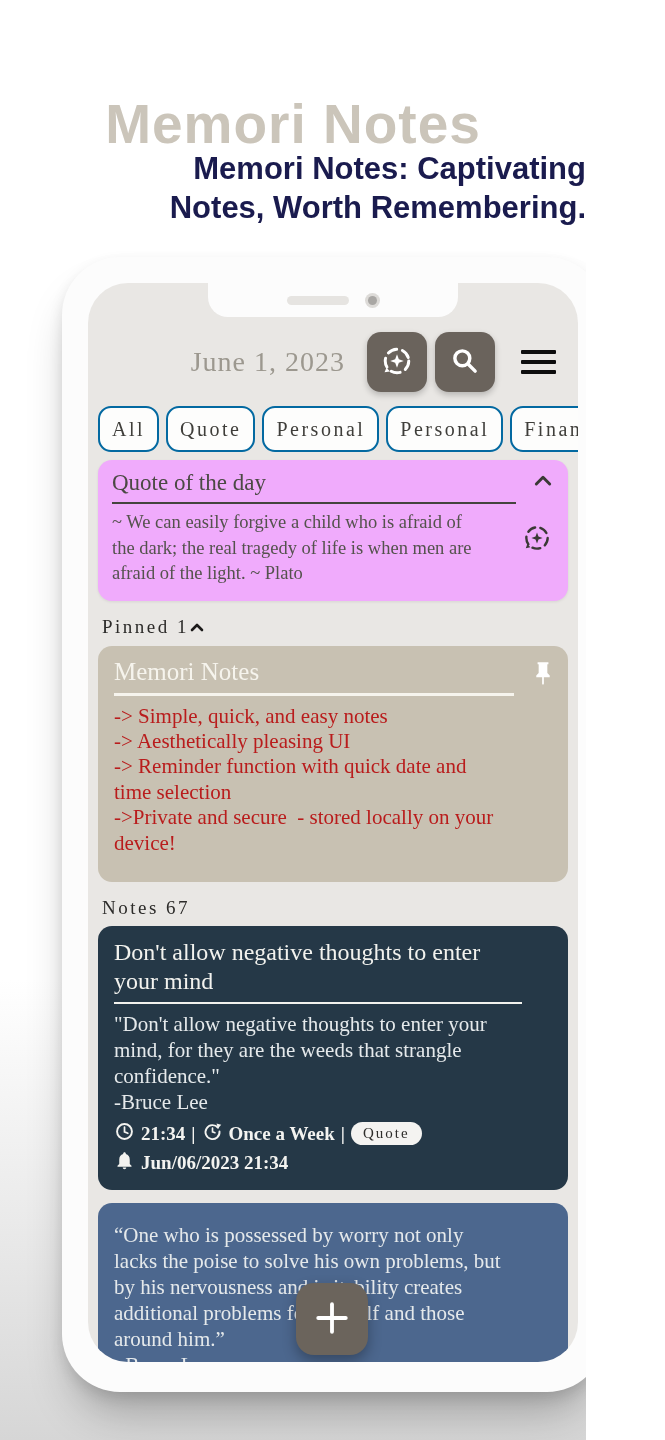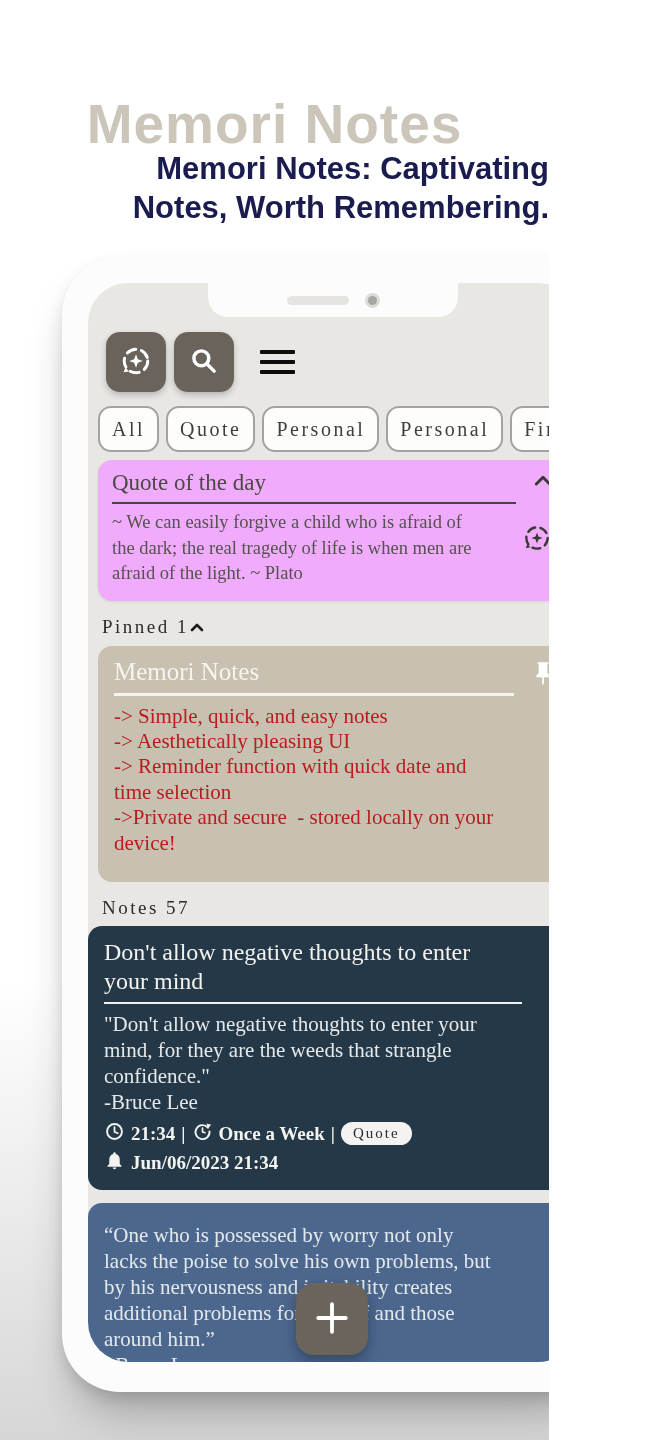--- a/index.html
+++ b/index.html
@@ -1,18 +1,18 @@
 <!DOCTYPE html>
 <html><head>
 <meta charset="utf-8">
 <style>
   html,body{margin:0;padding:0;}
   .page{position:relative;width:549px;height:1440px;overflow:hidden;
     background:linear-gradient(180deg,#ffffff 0%,#ffffff 68%,#e6e6e6 88%,#d6d6d6 100%);
-    font-family:"Liberation Sans",sans-serif;}
+    font-family:"Liberation Sans",sans-serif;padding-left:37px;}
   
   .hero-title{margin:0;position:absolute;top:92px;left:0;width:100%;text-align:center;
     font-size:55px;font-weight:700;color:#cbc5ba;letter-spacing:1px;}
   .hero-sub{margin:0;position:absolute;top:150px;left:0;width:100%;text-align:right;
     font-size:31px;font-weight:700;color:#1a1b4e;line-height:1.25;white-space:pre-wrap;}
   
   .phone{position:absolute;left:62px;top:257px;width:543px;height:1135px;
     background:#fcfcfc;border-radius:58px;
     box-shadow:0 30px 45px -12px rgba(0,0,0,.28),0 6px 14px rgba(0,0,0,.10);}
   .screen{position:absolute;left:26px;top:26px;width:490px;height:1079px;
@@ -28,21 +28,21 @@
   .date{margin-left:auto;font-family:"Liberation Serif",serif;font-size:28px;color:#9c988f;
     letter-spacing:1px;margin-right:14px;}
   .iconbtn{width:60px;height:60px;border:none;border-radius:14px;background:#6a635c;
     display:flex;align-items:center;justify-content:center;margin-left:8px;cursor:pointer;
     box-shadow:0 3px 6px rgba(0,0,0,.22);padding:0;}
   .burger{margin-left:26px;margin-right:8px;display:flex;flex-direction:column;gap:6px;cursor:pointer;}
   .burger span{display:block;width:35px;height:4px;background:#0d0d0d;border-radius:1px;}
   
   .chips{display:flex;gap:7px;margin:14px -10px 0 10px;overflow:hidden;}
   .chip{flex:0 0 auto;height:46px;line-height:43px;padding:0 12px;background:#fdfdfc;
-    border:2px solid #a3a3a3;border-radius:13px;font-family:"Liberation Serif",serif;
+    border:2px solid #0369a1;border-radius:13px;font-family:"Liberation Serif",serif;
     font-size:20px;letter-spacing:2.5px;color:#3f3e3a;cursor:pointer;}
   
   .qcard{margin:8px 10px 0 10px;background:#f0abfc;border-radius:14px;padding:10px 14px 14px 14px;
     font-family:"Liberation Serif",serif;box-shadow:0 1px 3px rgba(0,0,0,.08);}
   .qhead{display:flex;align-items:flex-start;}
   .qtitle{flex:1;font-size:23px;color:#4b4944;border-bottom:2px solid #45443f;
     padding-bottom:6px;margin-right:16px;}
   .qbody{display:flex;margin-top:6px;}
   .qtext{flex:1;margin:0;font-size:18.5px;color:#54524d;line-height:1.38;white-space:pre-wrap;}
   .qicon{width:34px;display:flex;align-items:flex-start;justify-content:center;padding-top:12px;}
@@ -50,21 +50,21 @@
   .label{display:flex;align-items:center;gap:0;margin:15px 10px 0 14px;
     font-family:"Liberation Serif",serif;font-size:19px;letter-spacing:2.5px;color:#2c2b29;}
   
   .pcard{position:relative;margin:8px 10px 0 10px;background:#c8c1b2;border-radius:14px;
     padding:12px 16px 16px 16px;font-family:"Liberation Serif",serif;}
   .ptitle{display:block;font-size:25px;color:#f6f4ed;border-bottom:3px solid #f6f4ed;
     padding-bottom:7px;margin-right:38px;}
   .pin{position:absolute;right:12px;top:14px;}
   .pbody{margin:8px 0 10px 0;font-size:21px;color:#b91c1c;line-height:1.21;white-space:pre-wrap;}
   
-  .ncard{position:relative;margin:7px 10px 0 0;border-radius:14px;
+  .ncard{position:relative;margin:7px 10px 0 10px;border-radius:14px;
     padding:12px 16px 14px 16px;font-family:"Liberation Serif",serif;}
   .ncard1{background:#253847;}
   .ncard2{background:#4c678e;height:206px;overflow:hidden;margin-top:13px;}
   .ntitle{display:block;font-size:24px;color:#f2f2ee;line-height:1.22;
     border-bottom:2.5px solid #f2f2ee;padding-bottom:5px;margin-right:30px;white-space:pre-wrap;}
   .nbody{margin:7px 0 0 0;font-size:21px;color:#e5e9eb;line-height:1.24;white-space:pre-wrap;}
   .meta{display:flex;align-items:center;gap:6px;margin-top:6px;
     font-size:19px;font-weight:700;color:#f3f3f0;}
   .meta svg{flex:0 0 auto;}
   .qchip{background:#f4f3f1;color:#2e2d2b;font-size:15px;font-weight:400;letter-spacing:2px;
@@ -80,20 +80,21 @@
 <div class="page">
 
   <h1 class="hero-title">Memori Notes</h1>
   <h2 class="hero-sub">Memori Notes: Captivating
 Notes, Worth Remembering.</h2>
 
   <div class="phone">
     <div class="screen">
 
       <div class="appbar">
+        <span class="date">June 1, 2023</span>
         <button class="iconbtn">
           <span>
             <svg width="34" height="34" viewBox="0 0 24 24" fill="none">
               <circle cx="12" cy="12" r="8.3" stroke="#fff" stroke-width="2.1" stroke-dasharray="6.5 4.2" stroke-linecap="round"></circle>
               <path d="M4.6 16.5 L3.2 20 L7 19.4" fill="#fff"></path>
               <path d="M12 7.2 L13.3 10.7 L16.8 12 L13.3 13.3 L12 16.8 L10.7 13.3 L7.2 12 L10.7 10.7 Z" fill="#fff"></path>
             </svg>
           </span>
         </button>
         <button class="iconbtn">
@@ -160,21 +161,21 @@
         </span>
         <p class="pbody">-&gt; Simple, quick, and easy notes
 -&gt; Aesthetically pleasing UI
 -&gt; Reminder function with quick date and
 time selection
 -&gt;Private and secure  - stored locally on your
 device!</p>
       </div>
 
       <div class="label">
-        <span>Notes 57</span>
+        <span>Notes 67</span>
       </div>
 
       <div class="ncard ncard1">
         <span class="ntitle">Don't allow negative thoughts to enter
 your mind</span>
         <p class="nbody">"Don't allow negative thoughts to enter your
 mind, for they are the weeds that strangle
 confidence."
 -Bruce Lee</p>
         <div class="meta">

